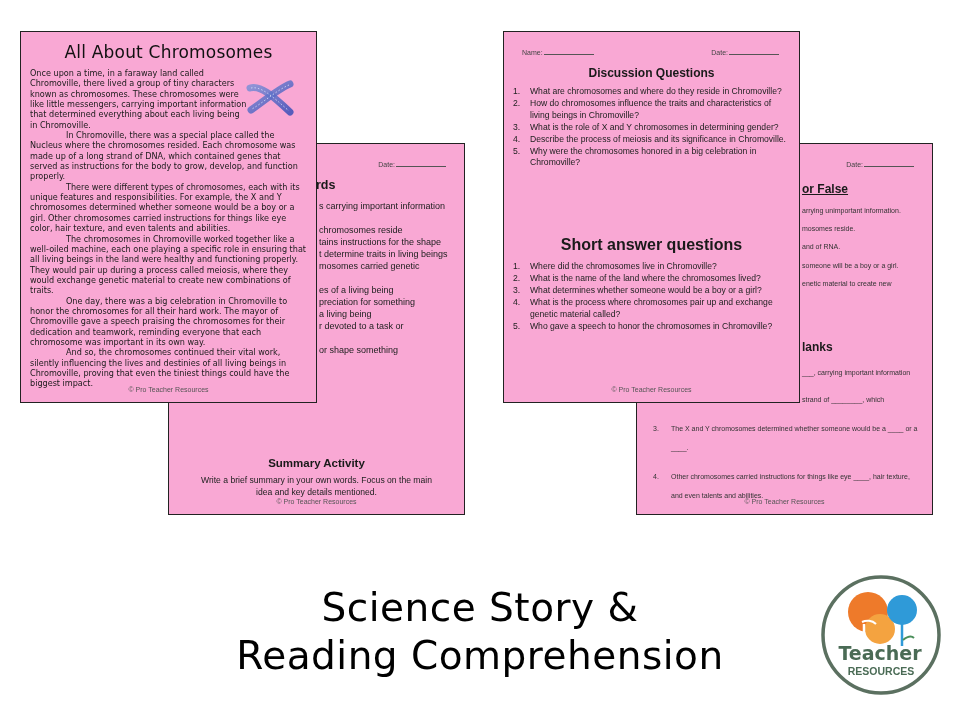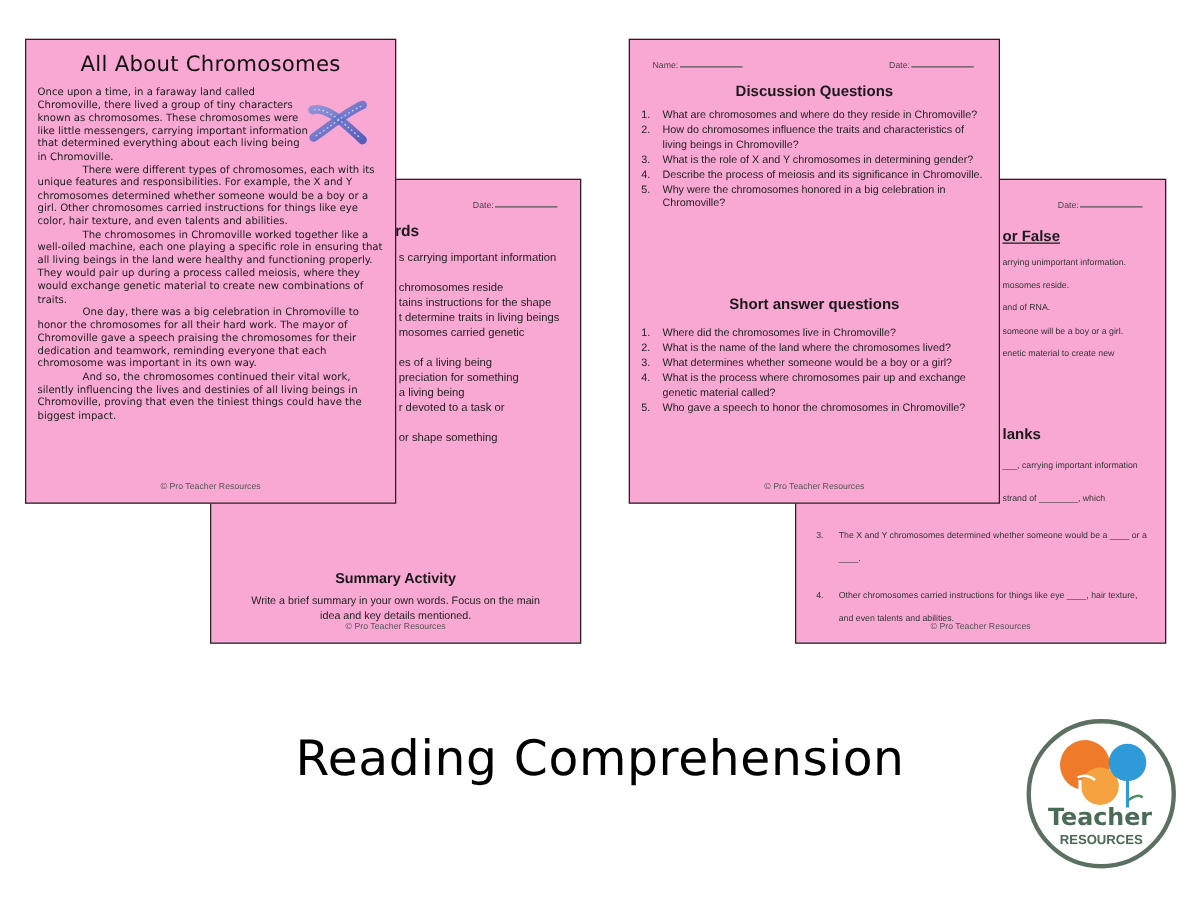--- a/index.html
+++ b/index.html
@@ -110,21 +110,21 @@
   #page-c ol {
     list-style: none;
     position: absolute; left: 9px; right: 6px;
     font-size: 8.6px; line-height: 11.9px; color: #222222;
   }
   #page-c ol li { position: relative; padding-left: 17px; }
   #page-c ol li .num { position: absolute; left: 0; top: 0; }
   #page-c .disc-list { top: 54px; }
   #page-c .short-title {
     position: absolute; left: 0; right: 0; top: 204px;
-    text-align: center; font-weight: bold; font-size: 12px;
+    text-align: center; font-weight: bold; font-size: 16px;
   }
   #page-c .short-list { top: 229px; }
 
   
   .headline {
     position: absolute; left: 180px; width: 600px; top: 584px;
     text-align: center;
     font-family: "DejaVu Sans", sans-serif;
     font-size: 39px; line-height: 48px; color: #000000;
     letter-spacing: 0.5px;
@@ -170,20 +170,21 @@
         <stop offset="1" stop-color="#3b4fb8"></stop>
       </linearGradient>
     </defs>
     <path d="M4 9 C 14 6, 26 16, 44 33" stroke="url(#cg)" stroke-width="7" stroke-linecap="round" fill="none" opacity="0.85"></path>
     <path d="M44 5 C 32 10, 18 22, 5 31" stroke="url(#cg)" stroke-width="7" stroke-linecap="round" fill="none" opacity="0.85"></path>
     <path d="M5 9 C 15 7, 26 17, 43 32" stroke="#c9d1f2" stroke-width="1" stroke-dasharray="1.5 2" fill="none"></path>
     <path d="M43 6 C 31 11, 18 23, 6 30" stroke="#c9d1f2" stroke-width="1" stroke-dasharray="1.5 2" fill="none"></path>
   </svg>
   <div class="story-body">
     <p class="first-para">Once upon a time, in a faraway land called Chromoville, there lived a group of tiny characters known as chromosomes. These chromosomes were like little messengers, carrying important information that determined everything about each living being in Chromoville.</p>
+    <p class="indent">In Chromoville, there was a special place called the Nucleus where the chromosomes resided. Each chromosome was made up of a long strand of DNA, which contained genes that served as instructions for the body to grow, develop, and function properly.</p>
     <p class="indent">There were different types of chromosomes, each with its unique features and responsibilities. For example, the X and Y chromosomes determined whether someone would be a boy or a girl. Other chromosomes carried instructions for things like eye color, hair texture, and even talents and abilities.</p>
     <p class="indent">The chromosomes in Chromoville worked together like a well-oiled machine, each one playing a specific role in ensuring that all living beings in the land were healthy and functioning properly. They would pair up during a process called meiosis, where they would exchange genetic material to create new combinations of traits.</p>
     <p class="indent">One day, there was a big celebration in Chromoville to honor the chromosomes for all their hard work. The mayor of Chromoville gave a speech praising the chromosomes for their dedication and teamwork, reminding everyone that each chromosome was important in its own way.</p>
     <p class="indent">And so, the chromosomes continued their vital work, silently influencing the lives and destinies of all living beings in Chromoville, proving that even the tiniest things could have the biggest impact.</p>
   </div>
   <div class="footer">© Pro Teacher Resources</div>
 </div>
 
 <div class="page" id="page-d">
   <div class="date-line"><span>Date:</span><span class="blank"></span></div>
@@ -235,20 +236,21 @@
     <li><span class="num">1.</span><span>Where did the chromosomes live in Chromoville?</span></li>
     <li><span class="num">2.</span><span>What is the name of the land where the chromosomes lived?</span></li>
     <li><span class="num">3.</span><span>What determines whether someone would be a boy or a girl?</span></li>
     <li><span class="num">4.</span><span>What is the process where chromosomes pair up and exchange genetic material called?</span></li>
     <li><span class="num">5.</span><span>Who gave a speech to honor the chromosomes in Chromoville?</span></li>
   </ol>
   <div class="footer">© Pro Teacher Resources</div>
 </div>
 
 <div class="headline">
+  <div>Science Story &amp;</div>
   <div>Reading Comprehension</div>
 </div>
 
 <svg class="logo" viewBox="0 0 122 122">
   <circle cx="61" cy="61" r="58" fill="#ffffff" stroke="#5b7060" stroke-width="3.5"></circle>
   <circle cx="48" cy="38" r="20" fill="#ee7a2a"></circle>
   <circle cx="60" cy="55" r="15" fill="#f4a340"></circle>
   <circle cx="82" cy="36" r="15" fill="#2f9ad8"></circle>
   <path d="M82 50 L82 72" stroke="#2f9ad8" stroke-width="2.5"></path>
   <path d="M83 66 C 88 62, 92 62, 94 64" stroke="#4a8f5a" stroke-width="2" fill="none"></path>

